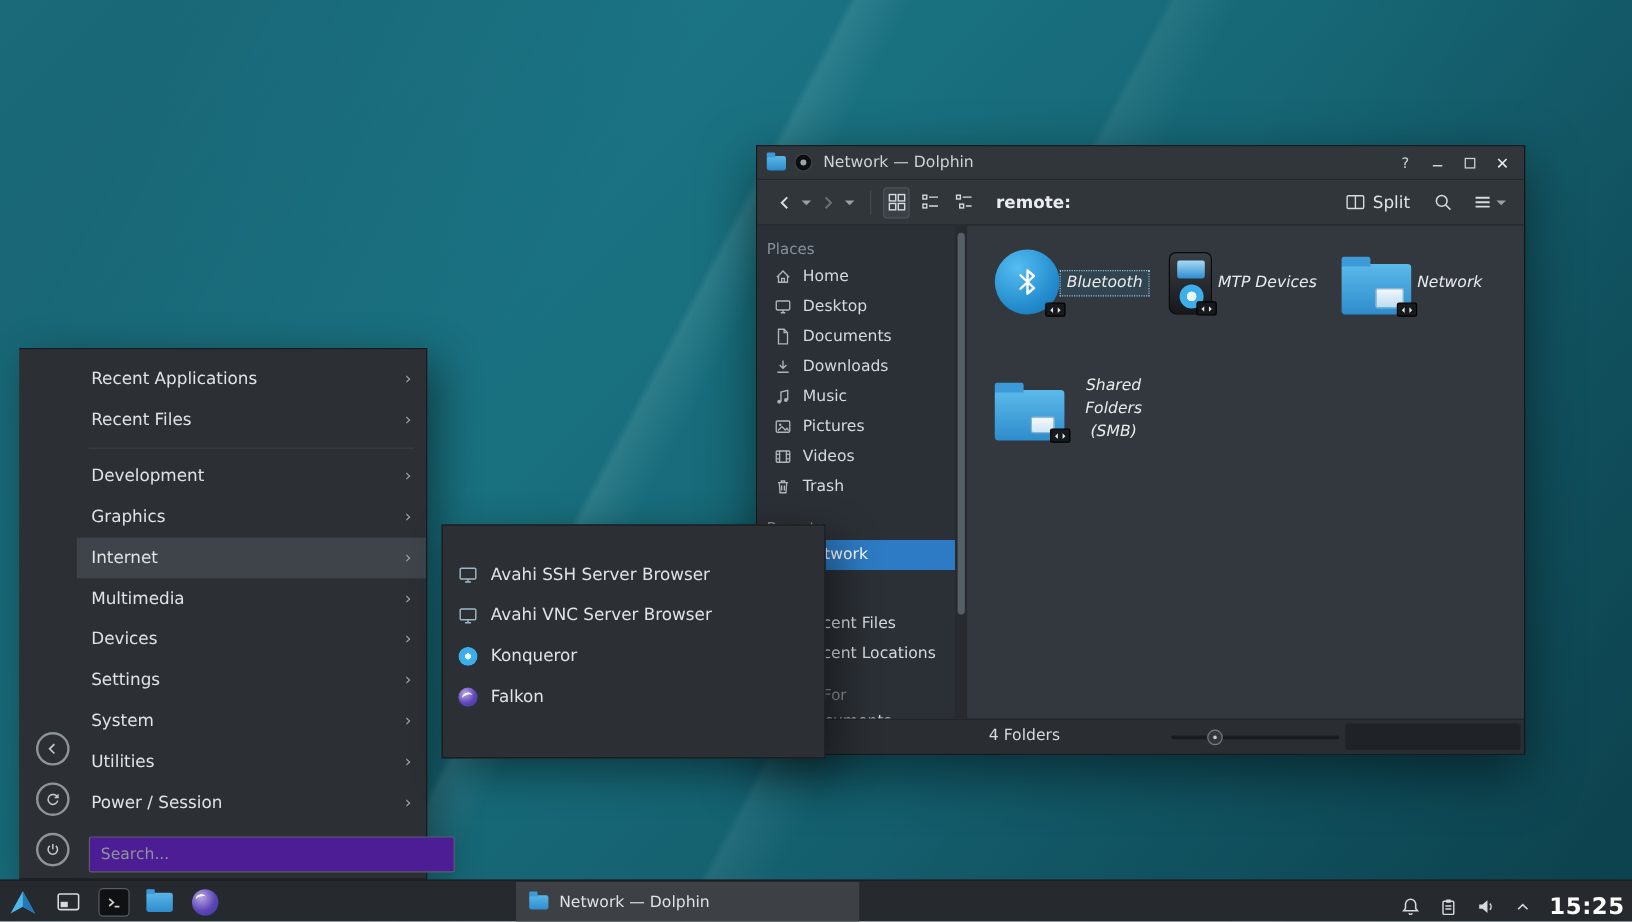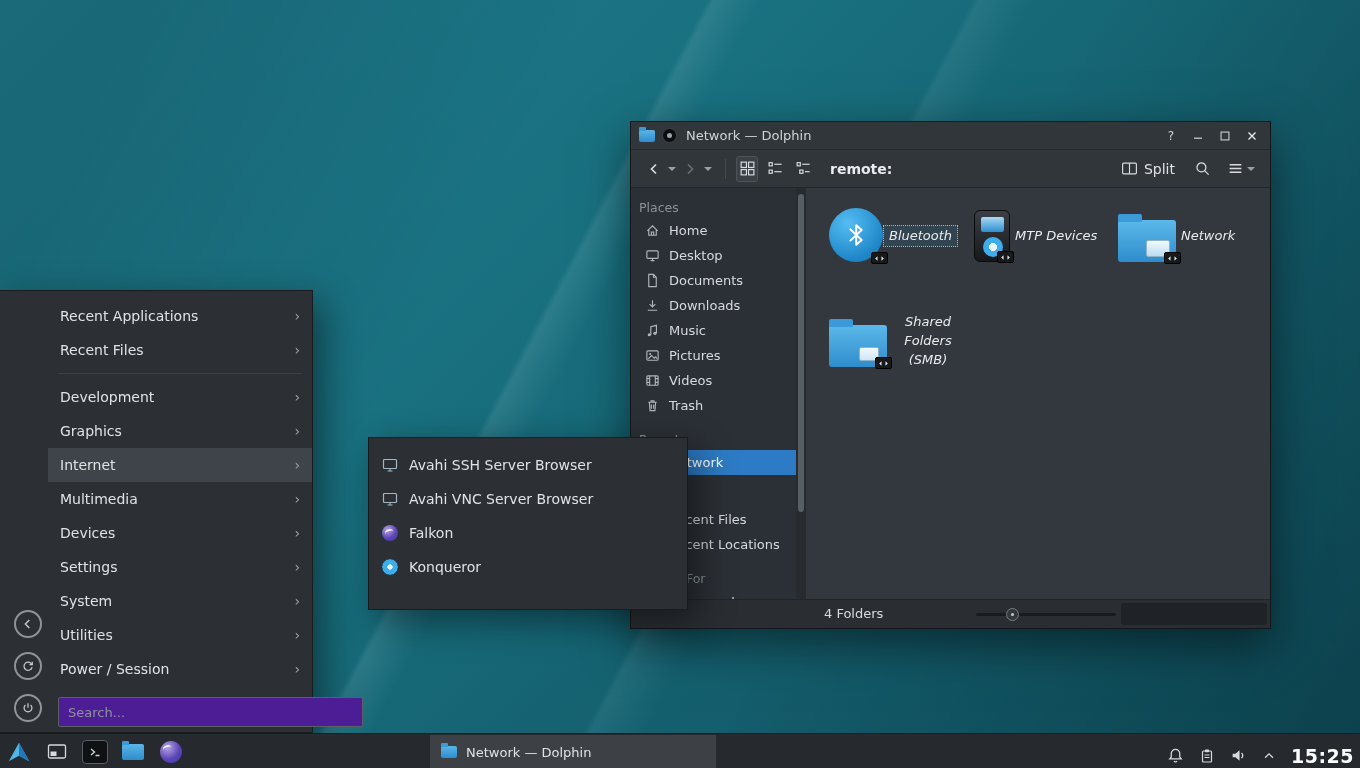--- a/index.html
+++ b/index.html
@@ -67,36 +67,36 @@
   .f-share{position:absolute;right:8px;bottom:6px;width:20px;height:14px;background:linear-gradient(#f2f9fd,#cfe6f4);border:1px solid #8fb4cc;border-radius:2px}
 
   .statusbar{height:29px;background:#2a2e33;border-top:1px solid #212529;position:relative;color:#d6dade;font-size:13px}
   .status-text{position:absolute;left:193px;top:6px}
   .zoom-track{position:absolute;left:345px;top:13px;width:140px;height:3px;background:#191c1f;border-radius:2px}
   .zoom-handle{position:absolute;left:30px;top:-5px;width:13px;height:13px;border-radius:50%;background:#33383d;border:1px solid #767d83}
   .zoom-handle::after{content:"";position:absolute;left:4px;top:4px;width:3px;height:3px;border-radius:50%;background:#c6ccd0}
   .status-groove{position:absolute;left:490px;top:3px;width:146px;height:22px;background:#1f2327;border-radius:3px}
 
   
-  .menu{position:absolute;left:0;top:290px;width:313px;height:443px;background:#2c3034;border:1px solid #191c1f;border-left:none;
+  .menu{position:absolute;left:16px;top:290px;width:340px;height:443px;background:#2c3034;border:1px solid #191c1f;border-left:none;
     z-index:5;box-shadow:10px 12px 34px rgba(0,0,0,.45)}
   .menu-list{position:absolute;left:48px;top:8px;right:0}
   .m-item{height:34px;display:flex;align-items:center;padding:0 12px;color:#dfe3e6;font-size:14px}
   .m-item.selected{background:#3e4449}
   .m-arrow{margin-left:auto;color:#9aa1a7;font-size:14px}
   .m-sep{height:1px;background:#3b4045;margin:6px 10px}
   .search-input{position:absolute;left:58px;top:406px;width:305px;height:30px;background:#4c1d95;border:1px solid #596066;border-radius:2px;
     color:#a6adb3;font-size:13px;padding:0 9px;font-family:"DejaVu Sans","Liberation Sans",sans-serif;outline:none}
   .search-input::placeholder{color:#8d949a}
   .session{position:absolute;left:14px;top:319px;display:flex;flex-direction:column;gap:14px}
   .circle-btn{width:28px;height:28px;border:2px solid #8d959b;border-radius:50%;display:flex;align-items:center;justify-content:center;color:#c6ccd0}
 
   
-  .submenu{position:absolute;left:368px;top:437px;width:320px;height:173px;background:#2c3034;border:1px solid #191c1f;
-    z-index:6;box-shadow:10px 12px 34px rgba(0,0,0,.45);padding-top:10px}
+  .submenu{position:absolute;left:368px;top:437px;width:320px;height:195px;background:#2c3034;border:1px solid #191c1f;
+    z-index:6;box-shadow:10px 12px 34px rgba(0,0,0,.45);padding-top:24px}
   .s-item{height:34px;display:flex;align-items:center;gap:11px;padding:0 13px;color:#dfe3e6;font-size:14px}
   .falkon-ic{width:16px;height:16px;border-radius:50%;background:radial-gradient(circle at 35% 30%,#b7a6e4,#5e45b8 55%,#2c3f9e);position:relative;flex:none}
   .falkon-ic::after{content:"";position:absolute;left:3px;top:4px;width:9px;height:6px;border-radius:50%;border-top:2px solid rgba(255,255,255,.9);transform:rotate(-18deg)}
   .konq-ic{width:16px;height:16px;border-radius:50%;background:radial-gradient(circle,#eaf5fb 0 22%,#3daee9 24% 66%,#1d6fa5 68%);flex:none}
 
   
   .taskbar{position:absolute;left:0;top:733px;width:1360px;height:35px;background:#26292d;border-top:1px solid #191c1f;z-index:10}
   .tb-left{position:absolute;left:4px;top:0;height:35px;display:flex;align-items:center;gap:8px}
   .tb-ic{width:30px;height:30px;display:flex;align-items:center;justify-content:center}
   .term-ic{width:26px;height:24px;background:#0f1113;border:1px solid #575d62;border-radius:4px;display:flex;align-items:center;justify-content:center}
@@ -512,26 +512,26 @@
           <svg width="16" height="16" viewBox="0 0 16 16">
             <g stroke="#9fb6c4" stroke-width="1.2" fill="none">
               <rect x="1.5" y="2.5" width="13" height="9" rx="1"></rect>
               <path d="M5.5 14h5M8 11.5V14"></path>
             </g>
           </svg>
         </span>
       <span>Avahi VNC Server Browser</span>
     </div>
     <div class="s-item">
+      <span class="konq-ic"></span>
+      <span>Konqueror</span>
+    </div>
+    <div class="s-item">
       <span class="falkon-ic"></span>
       <span>Falkon</span>
-    </div>
-    <div class="s-item">
-      <span class="konq-ic"></span>
-      <span>Konqueror</span>
     </div>
   </div>
 
   <div class="taskbar">
     <div class="tb-left">
       <span class="tb-ic">
         <svg width="26" height="26" viewBox="0 0 28 28">
             <polygon points="14,4 25,24 14,18 3,24" fill="#4fb7e8"></polygon>
             <polygon points="14,4 25,24 14,18" fill="#2277b8"></polygon>
           </svg>

